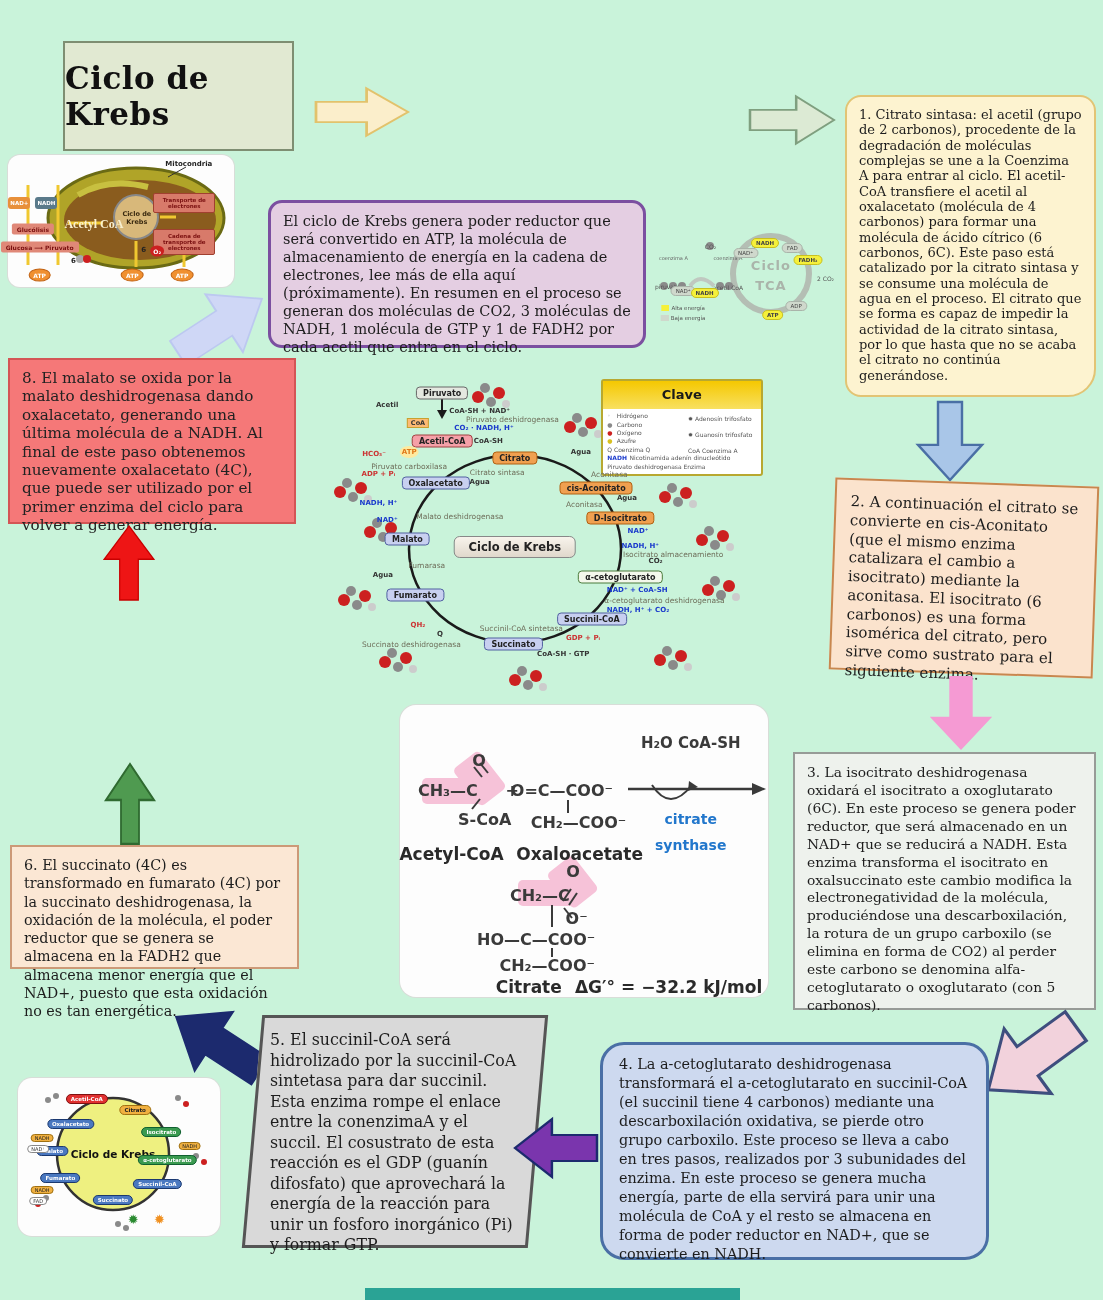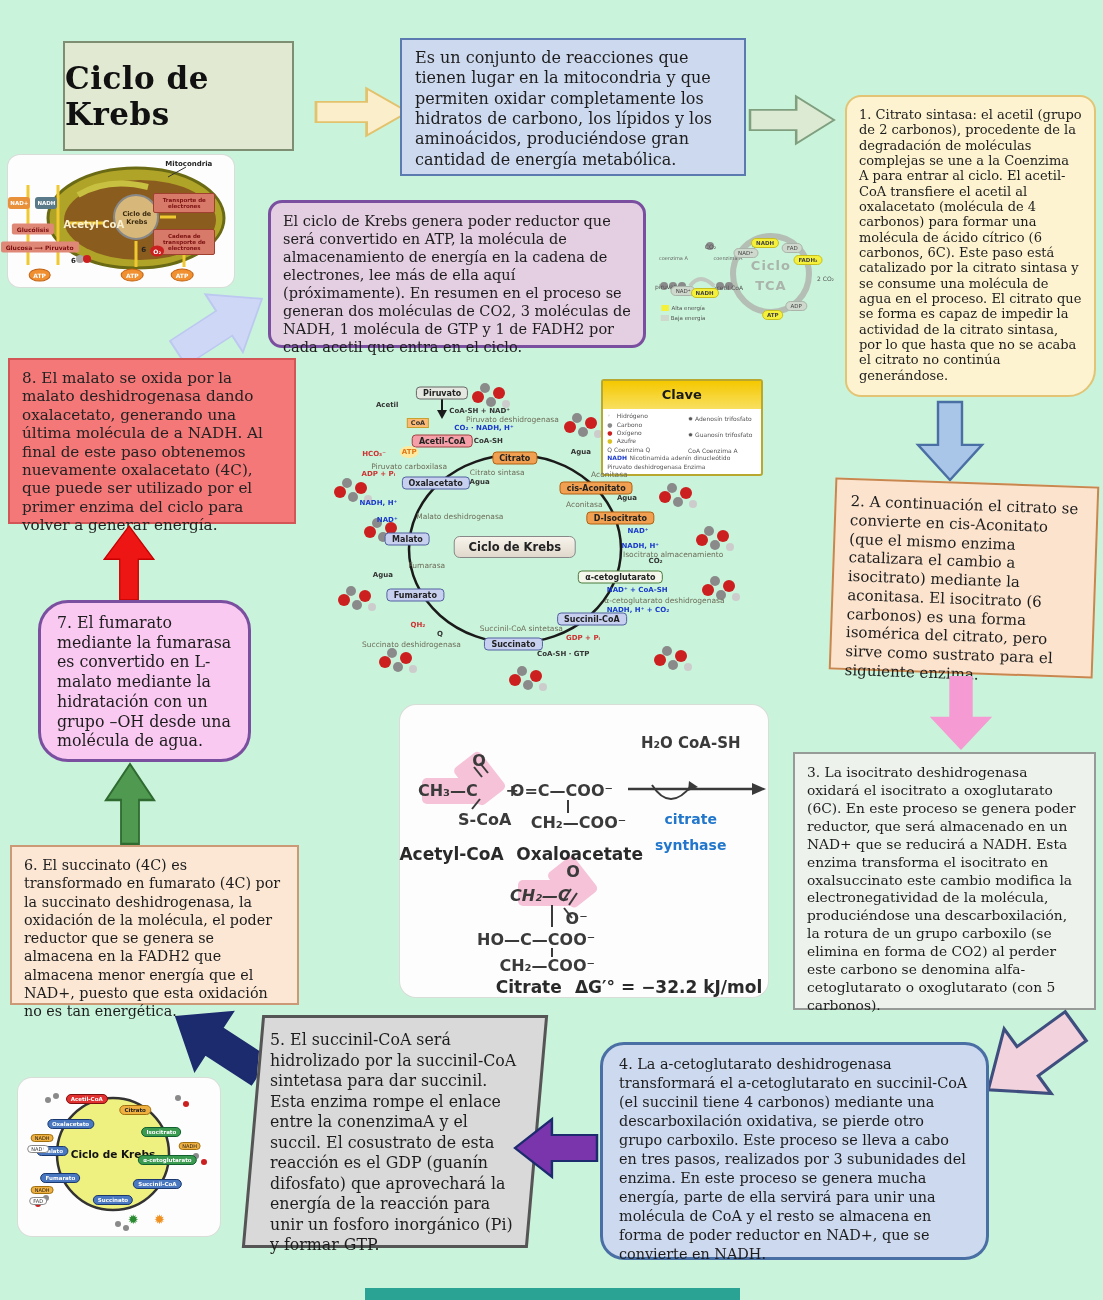--- a/index.html
+++ b/index.html
@@ -18,40 +18,40 @@
   .summary-box{left:268px;top:200px;width:378px;height:148px;background:#e4cee2;border:3px solid #7b4fa0;
     border-radius:14px;padding:10px 12px;font-size:14.5px;line-height:1.24;}
   .step8-box{left:8px;top:358px;width:288px;height:166px;background:#f57878;border:2px solid #d45555;
     padding:9px 12px;font-size:15.2px;line-height:1.21;color:#222;}
   .step2-box{left:832px;top:482px;width:264px;height:192px;background:#fbe3cd;border:2px solid #c8874f;
     padding:12px 14px;font-size:15px;line-height:1.25;transform:rotate(2deg);}
   .step7-box{left:38px;top:600px;width:213px;height:162px;background:#f9c9f1;border:3px solid #7b4fa0;
     border-radius:30px;padding:10px 16px;font-size:15.8px;line-height:1.25;}
   .step3-box{left:793px;top:752px;width:303px;height:258px;background:#eef2ed;border:2px solid #979b97;
     padding:10px 12px;font-size:13.8px;line-height:1.3;}
-  .step6-box{left:10px;top:845px;width:289px;height:160px;background:#fbe7d4;border:2px solid #cc9977;
+  .step6-box{left:10px;top:845px;width:289px;height:124px;background:#fbe7d4;border:2px solid #cc9977;
     padding:9px 12px;font-size:14.3px;line-height:1.28;}
   .step5-box{left:252px;top:1015px;width:286px;height:233px;background:#d9d9d9;border:3px solid #555;
     padding:12px 16px;font-size:15.8px;line-height:1.3;transform:skewX(-5deg);}
   .step5-inner{transform:skewX(5deg);display:block;}
   .step4-box{left:600px;top:1042px;width:389px;height:218px;background:#cdd9ef;border:3px solid #4a6fa5;
     border-radius:24px;padding:10px 16px;font-size:14.4px;line-height:1.32;}
   .teal-bar{left:365px;top:1288px;width:375px;height:12px;background:#2aa395;}
   
   .arrow{position:absolute;}
   .arrow svg{display:block;width:100%;height:100%;overflow:visible;}
   
   .card{position:absolute;background:#fdfdfd;border-radius:12px;box-shadow:0 0 0 1px #d8ddd8;}
   .layer,.rep-layer{position:absolute;left:0;top:0;width:100%;height:100%;}
   .rep{position:absolute;transform:translate(-50%,-50%);white-space:nowrap;font-family:"DejaVu Sans",sans-serif;}
   
   .mito{left:8px;top:155px;width:226px;height:132px;}
   .mito-lab{font-size:7px;font-weight:bold;color:#222;}
   .mito-circle-lab{font-size:6.5px;font-weight:bold;color:#3a2a10;text-align:center;width:44px;white-space:normal;}
-  .mito-small{font-size:10px;font-weight:bold;color:#f8f0d0;}
+  .mito-small{font-size:12px;font-weight:bold;color:#f8f0d0;font-family:Liberation Serif, serif;}
   .mito-redbox{background:#d87a6a;border:1px solid #a04030;color:#7a1010;font-size:5.5px;font-weight:bold;
     padding:3px 4px;width:52px;white-space:normal;text-align:center;border-radius:2px;}
   .mito-pinkbox{background:#e08878;color:#7a1010;font-size:6px;font-weight:bold;padding:2px 5px;border-radius:2px;}
   .hex-orange{background:#e8903a;color:#fff;font-size:5.5px;font-weight:bold;padding:3px 2px;border-radius:3px;}
   .hex-blue{background:#5a7a8a;color:#fff;font-size:5.5px;font-weight:bold;padding:3px 2px;border-radius:3px;}
   .atp{background:#f09030;color:#fff;font-size:6px;font-weight:bold;padding:2px 4px;border-radius:50%;border:1px solid #c06010;}
   .o2{background:#cc2020;color:#fff;font-size:6px;font-weight:bold;padding:2px 3px;border-radius:50%;}
   .mito-num{font-size:7px;font-weight:bold;color:#222;}
   
   .tca{left:650px;top:212px;width:195px;height:125px;}
@@ -120,23 +120,20 @@
   <div class="abs title-box">
     <span>Ciclo de Krebs</span>
   </div>
 
   <div class="arrow" style="left:316px;top:84px;width:92px;height:56px;">
     <svg viewBox="0 0 100 100" preserveAspectRatio="none">
         <polygon points="0,32 55,32 55,8 100,50 55,92 55,68 0,68" fill="#fbeecb" stroke="#e2c26c" stroke-width="3"></polygon>
       </svg>
   </div>
 
-  <div class="box intro-box">
-    <p>Es un conjunto de reacciones que tienen lugar en la mitocondria y que permiten oxidar completamente los hidratos de carbono, los lípidos y los aminoácidos, produciéndose gran cantidad de energía metabólica.</p>
-  </div>
 
   <div class="arrow" style="left:750px;top:92px;width:84px;height:56px;">
     <svg viewBox="0 0 100 100" preserveAspectRatio="none">
         <polygon points="0,32 55,32 55,8 100,50 55,92 55,68 0,68" fill="#dcead4" stroke="#7f9f7f" stroke-width="3"></polygon>
       </svg>
   </div>
 
   <div class="box step1-box">
     <p>1. Citrato sintasa: el acetil (grupo de 2 carbonos), procedente de la degradación de moléculas complejas se une a la Coenzima A para entrar al ciclo. El acetil-CoA transfiere el acetil al oxalacetato (molécula de 4 carbonos) para formar una molécula de ácido cítrico (6 carbonos, 6C). Este paso está catalizado por la citrato sintasa y se consume una molécula de agua en el proceso. El citrato que se forma es capaz de impedir la actividad de la citrato sintasa, por lo que hasta que no se acaba el citrato no continúa generándose.</p>
   </div>
@@ -339,23 +336,20 @@
         <polygon points="35,0 65,0 65,55 90,55 50,100 10,55 35,55" fill="#f59ad3"></polygon>
       </svg>
   </div>
 
   <div class="arrow" style="left:98px;top:526px;width:62px;height:74px;">
     <svg viewBox="0 0 100 100" preserveAspectRatio="none">
         <polygon points="50,0 90,45 65,45 65,100 35,100 35,45 10,45" fill="#ee1515" stroke="#c80000" stroke-width="2"></polygon>
       </svg>
   </div>
 
-  <div class="box step7-box">
-    <p>7. El fumarato mediante la fumarasa es convertido en L-malato mediante la hidratación con un grupo –OH desde una molécula de agua.</p>
-  </div>
 
   <div class="arrow" style="left:100px;top:764px;width:60px;height:80px;">
     <svg viewBox="0 0 100 100" preserveAspectRatio="none">
         <polygon points="50,0 90,45 65,45 65,100 35,100 35,45 10,45" fill="#4f9a50" stroke="#2f6a30" stroke-width="3"></polygon>
       </svg>
   </div>
 
   <div class="card reaction">
     <div class="hl hl1a"></div>
     <div class="hl hl1b"></div>
@@ -381,21 +375,21 @@
         <span class="rep rx-blue" style="left: 79%; top: 39%;">citrate</span>
         <span class="rep rx-blue" style="left: 79%; top: 48%;">synthase</span>
         <span class="rep rx-f" style="left: 13%; top: 29%;">CH₃—C</span>
         <span class="rep rx-f" style="left: 21.5%; top: 19%;">O</span>
         <span class="rep rx-f" style="left: 23%; top: 39%;">S-CoA</span>
         <span class="rep rx-f" style="left: 30.5%; top: 29%;">+</span>
         <span class="rep rx-f" style="left: 44%; top: 29%;">O=C—COO⁻</span>
         <span class="rep rx-f" style="left: 48.5%; top: 40%;">CH₂—COO⁻</span>
         <span class="rep rx-bold2" style="left: 14%; top: 51%;">Acetyl-CoA</span>
         <span class="rep rx-bold2" style="left: 45%; top: 51%; margin-left: 14px;">Oxaloacetate</span>
-        <span class="rep rx-f" style="left: 38%; top: 65%; font-style: italic;">CH₂—C</span>
+        <span class="rep rx-f" style="left: 38%; top: 65%;">CH₂—C</span>
         <span class="rep rx-f" style="left: 47%; top: 57%;">O</span>
         <span class="rep rx-f" style="left: 48%; top: 73%;">O⁻</span>
         <span class="rep rx-f" style="left: 37%; top: 80%; text-align: center;">HO—C—COO⁻</span>
         <span class="rep rx-f" style="left: 40%; top: 89%;">CH₂—COO⁻</span>
         <span class="rep rx-bold2" style="left: 35%; top: 96.5%;">Citrate</span>
         <span class="rep rx-bold2" style="left: 73%; top: 96.5%;">ΔG′° = −32.2 kJ/mol</span>
       </div>
   </div>
 
   <div class="box step3-box">

